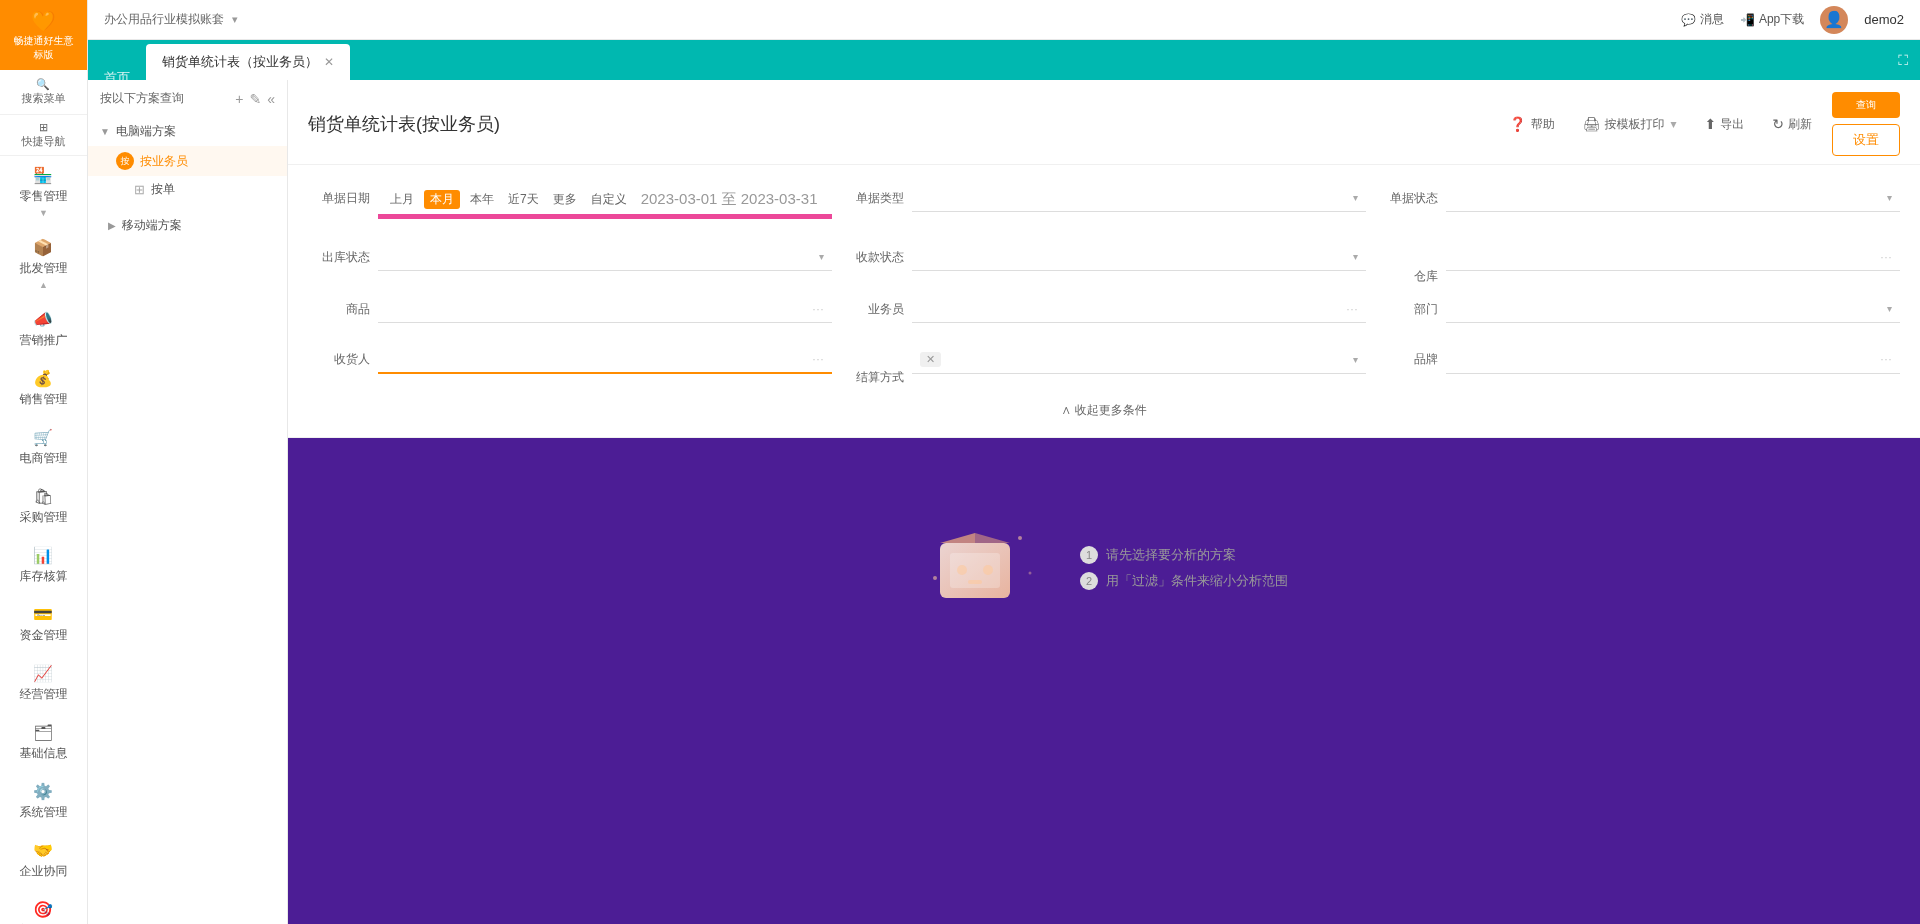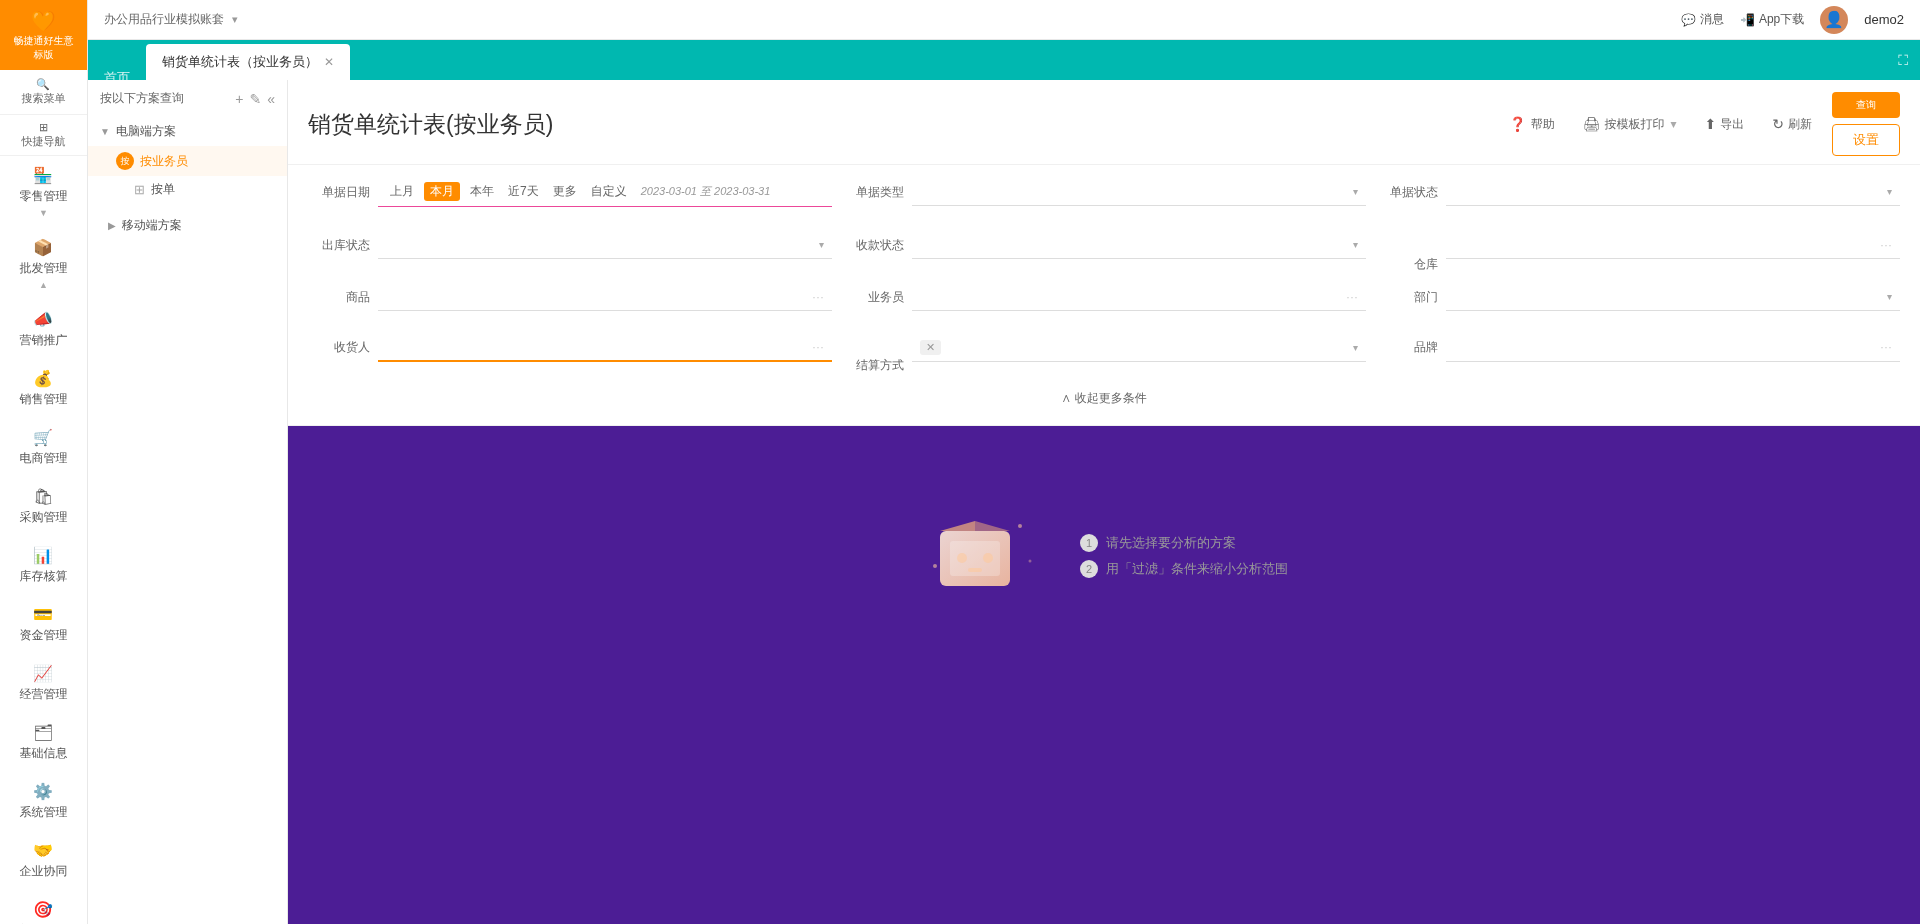--- a/index.html
+++ b/index.html
@@ -50,38 +50,38 @@
     .schema-sub-item .sub-icon { color: #aaa; font-size: 13px; }
     .mobile-group { padding: 4px 0; }
     .mobile-group-header { padding: 6px 12px 6px 20px; display: flex; align-items: center; gap: 6px; font-size: 12px; color: #555; cursor: pointer; }
     .mobile-group-header .arrow { color: #999; font-size: 10px; }
 
     
     .right-content { flex: 1; overflow-y: auto; padding: 0; }
 
     
     .page-header { background: #fff; padding: 12px 20px 8px; display: flex; align-items: center; justify-content: space-between; border-bottom: 1px solid #f0f0f0; }
-    .page-title { font-size: 23px; font-weight: 500; color: #333; }
+    .page-title { font-size: 18px; font-weight: 500; color: #333; }
     .page-actions { display: flex; align-items: center; gap: 12px; }
     .action-btn { display: flex; align-items: center; gap: 4px; font-size: 12px; color: #666; cursor: pointer; padding: 4px 8px; }
     .action-btn .btn-icon { font-size: 14px; }
     .print-btn { display: flex; align-items: center; gap: 4px; }
     .print-dropdown { display: flex; align-items: center; cursor: pointer; }
 
     
     .filter-area { background: #fff; padding: 12px 20px; border-bottom: 1px solid #f0f0f0; }
     .filter-row { display: flex; align-items: center; margin-bottom: 10px; gap: 0; }
     .filter-row:last-child { margin-bottom: 0; }
     .filter-label { width: 70px; font-size: 12px; color: #666; flex-shrink: 0; text-align: right; padding-right: 8px; }
     .filter-control { flex: 1; display: flex; align-items: center; border-bottom: 1px solid #ddd; padding: 4px 6px; min-height: 28px; cursor: pointer; }
     .filter-control.with-date { border-bottom: 1px solid #ddd; }
     .date-tabs { display: flex; align-items: center; gap: 6px; font-size: 12px; }
     .date-tab { color: #666; cursor: pointer; padding: 2px 4px; }
     .date-tab.active { background: #ff8c00; color: #fff; border-radius: 3px; padding: 2px 6px; }
-    .date-range { font-size: 11px; color: #999; margin-left: 4px; font-style: italic; }
+    .date-range { font-size: 15px; color: #999; margin-left: 4px; }
     .filter-col-label { font-size: 12px; color: #666; width: 60px; flex-shrink: 0; text-align: right; padding-right: 8px; }
     .filter-input { flex: 1; border: none; border-bottom: 1px solid #ddd; padding: 4px 6px; font-size: 12px; min-height: 28px; display: flex; align-items: center; color: #333; cursor: pointer; justify-content: space-between; }
     .filter-input .dots { color: #ccc; }
     .filter-input .arrow { color: #aaa; font-size: 10px; }
     .collapse-btn { text-align: center; padding: 6px; font-size: 12px; color: #666; cursor: pointer; }
 
     
     .empty-state { display: flex; flex-direction: column; align-items: center; justify-content: center; padding: 80px 20px; gap: 16px; }
     .empty-illustration { position: relative; width: 120px; height: 100px; }
     .empty-text { display: flex; flex-direction: column; gap: 8px; }
@@ -267,21 +267,21 @@
             <button class="btn-query">查询</button>
             <button class="btn-setup">设置</button>
           </div>
         </div>
       </div>
 
       <div class="filter-area">
 
         <div class="filter-row">
           <span class="filter-label">单据日期</span>
-          <div class="filter-control with-date" style="flex:1;border-bottom:1px solid #ec4899;padding:4px 8px;">
+          <div class="filter-control with-date" style="flex:1;border-bottom:5px solid #ec4899;padding:4px 8px;margin-top:8px;">
             <div class="date-tabs">
               <span class="date-tab">上月</span>
               <span class="date-tab active" style="background:#ff8c00;color:#fff;border-radius:3px;padding:1px 6px;">本月</span>
               <span class="date-tab">本年</span>
               <span class="date-tab">近7天</span>
               <span class="date-tab">更多</span>
               <span class="date-tab">自定义</span>
               <span class="date-range">2023-03-01 至 2023-03-31</span>
             </div>
           </div>

